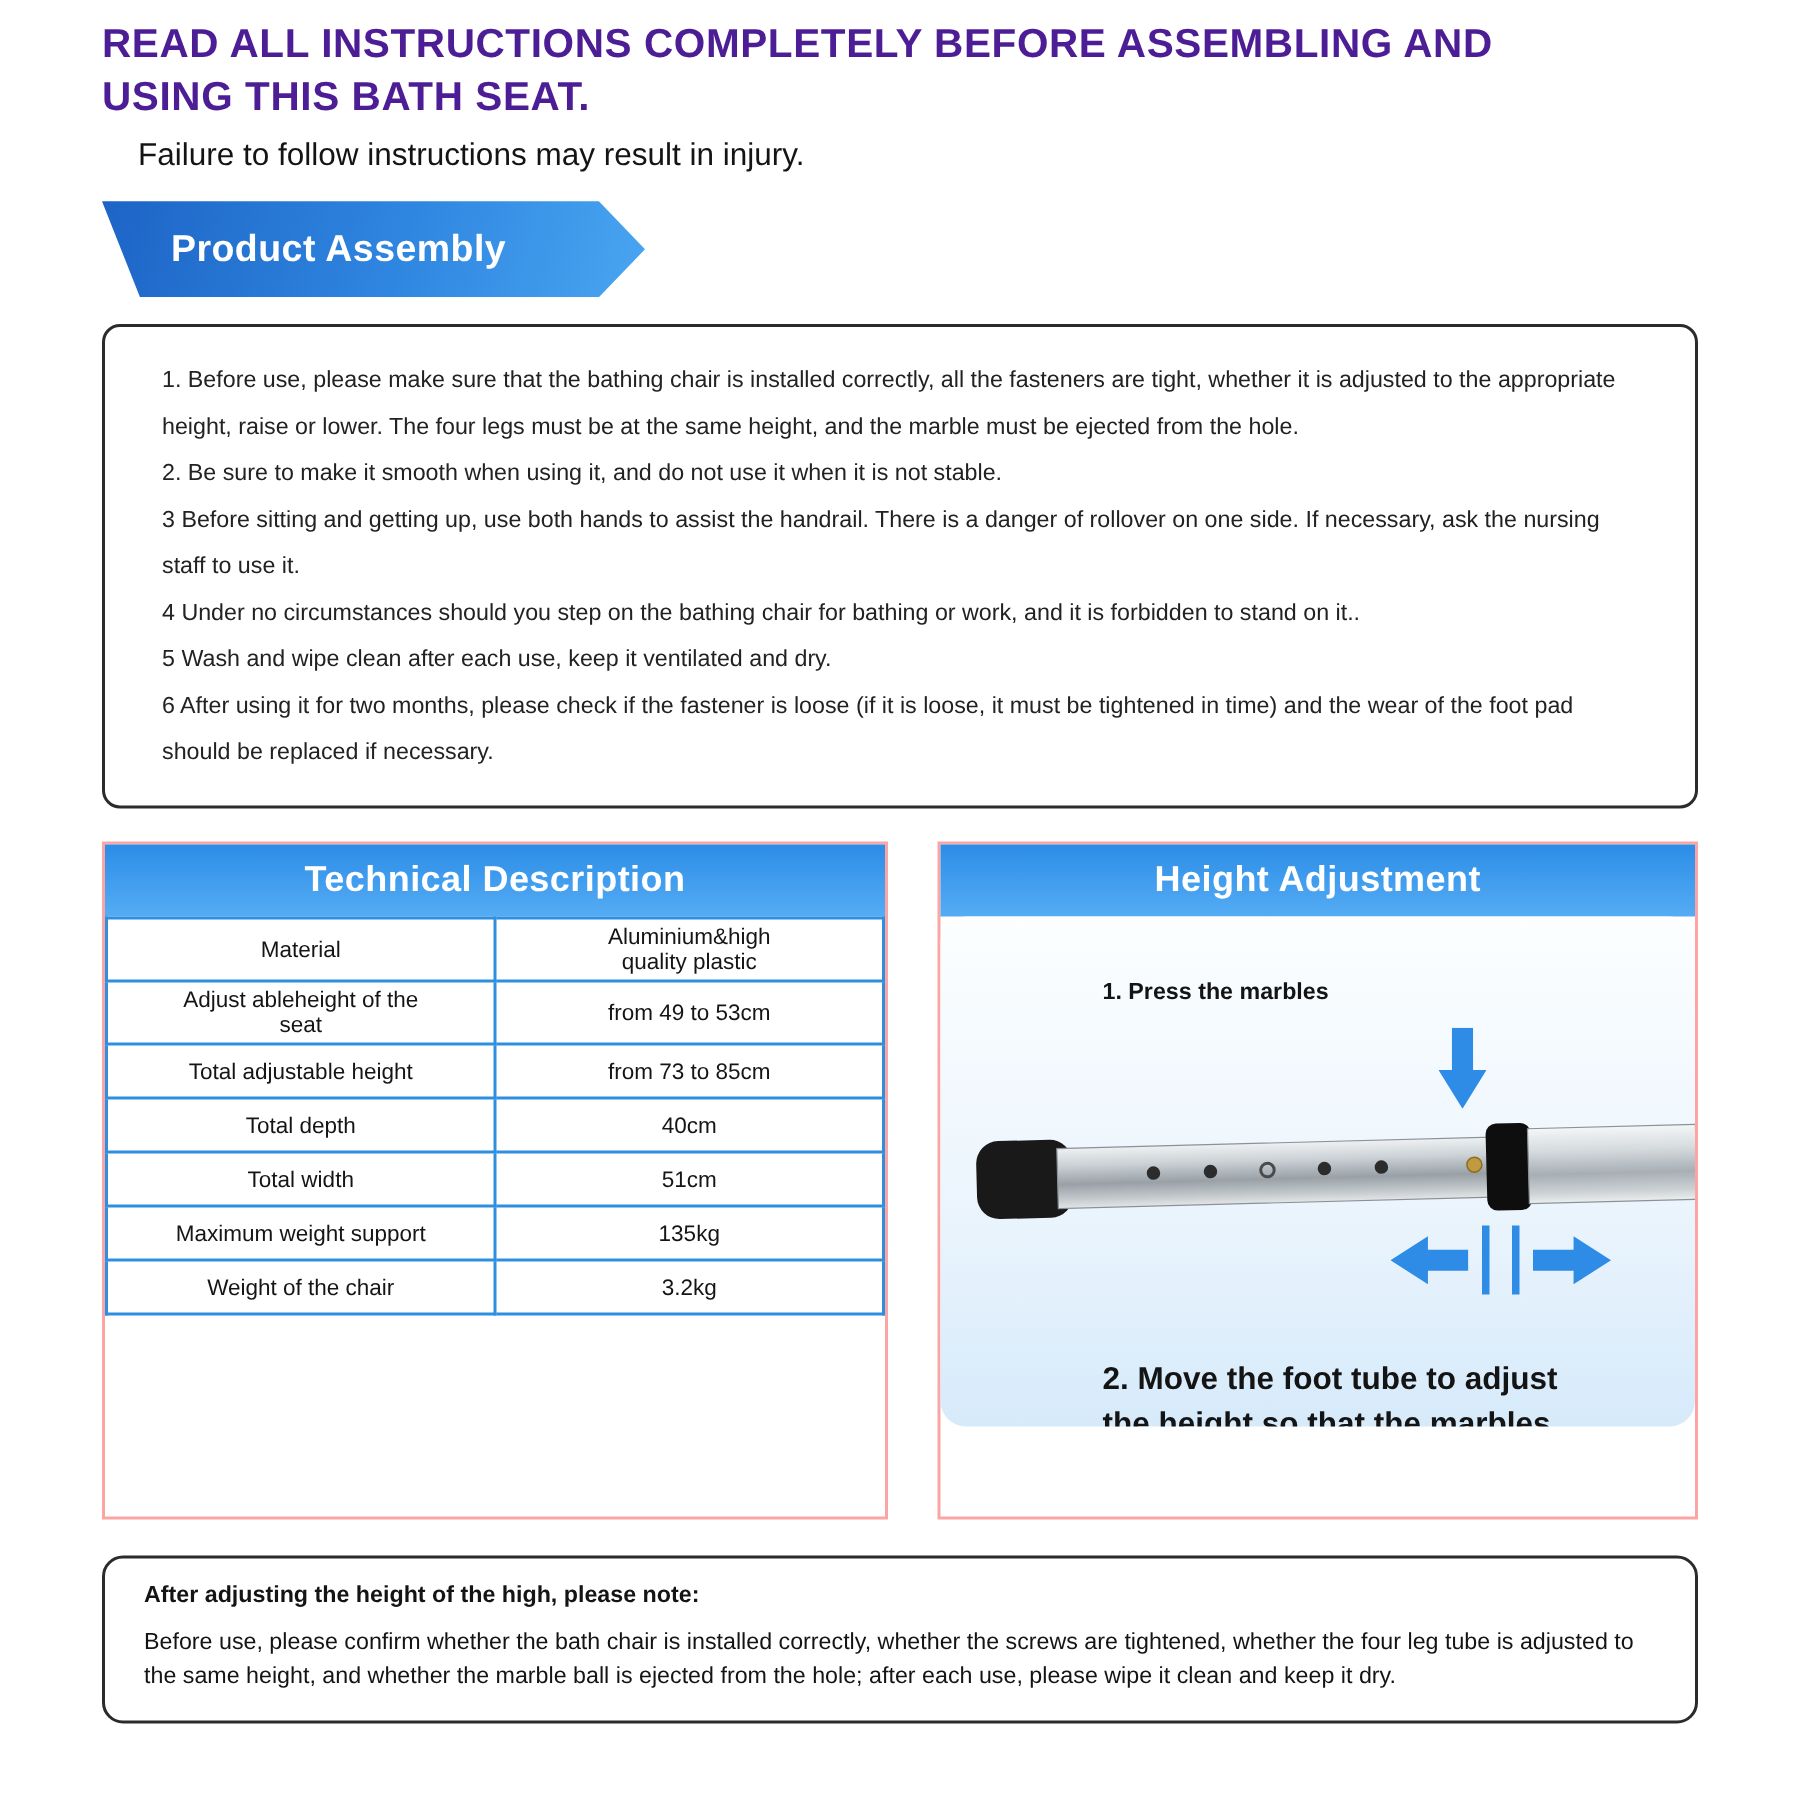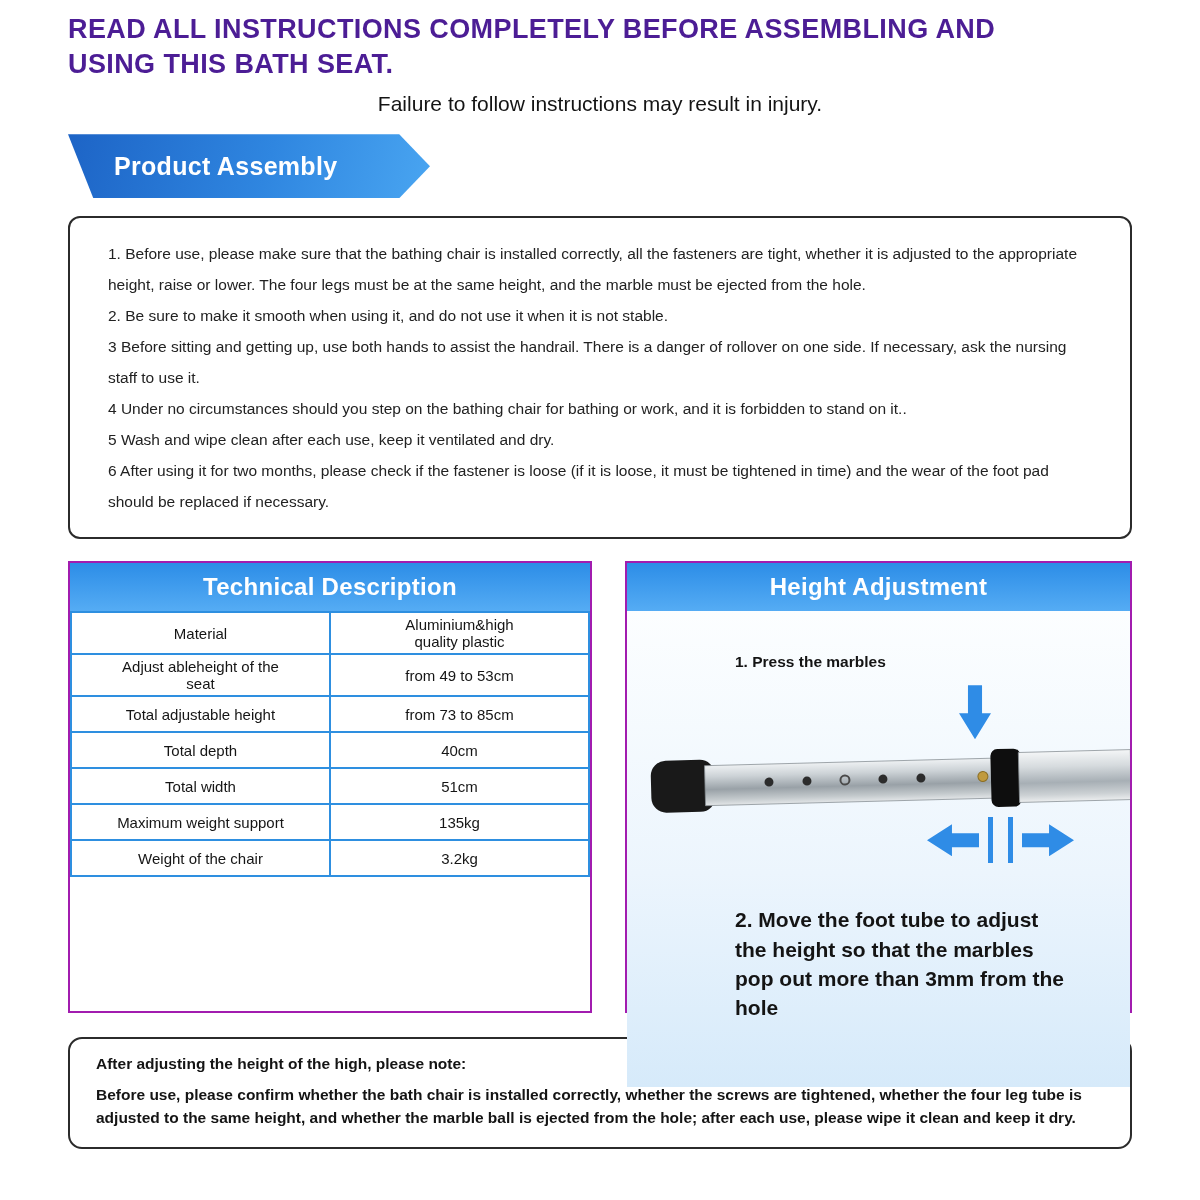--- a/index.html
+++ b/index.html
@@ -20,21 +20,20 @@
     font-weight: bold;
     line-height: 1.3;
     letter-spacing: 0.4px;
     color: #4c1d95;
   }
   .subtitle {
     margin: 10px 92px 0;
     font-size: 21px;
     font-weight: 500;
     color: #141414;
-    text-align: center;
   }
 
   .ribbon {
     margin: 18px 0 0 68px;
     width: 362px; height: 64px;
     background: linear-gradient(105deg, #1d64c6 0%, #2f86e0 55%, #49a5f1 100%);
     clip-path: polygon(0 0, 91.5% 0, 100% 50%, 91.5% 100%, 7% 100%);
     display: flex; align-items: center;
     padding-left: 46px;
   }
@@ -52,21 +51,21 @@
     color: #222;
   }
   .instructions-box p { margin: 0; font-weight: 500; }
 
   .panels {
     margin: 22px 68px 0;
     display: flex;
     gap: 33px;
   }
   .panel {
-    border: 2px solid #a21caf;
+    border: 2px solid #fca5a5;
     background: #fff;
   }
   .panel-header {
     height: 48px;
     display: flex; align-items: center; justify-content: center;
     background: linear-gradient(180deg, #2c8de7, #55acf4);
     color: #fff; font-size: 24px; font-weight: bold; letter-spacing: 0.3px;
   }
 
   .tech-panel { width: 524px; }
@@ -80,23 +79,24 @@
     height: 36px;
     padding: 3px 10px;
     color: #151515;
   }
   .tech-table .narrow { display: inline-block; max-width: 185px; }
   .tech-table .narrow-val { display: inline-block; max-width: 150px; }
 
   .height-panel { width: 507px; height: 452px; }
   .height-body {
     position: relative;
-    height: 476px;
+    height: 340px;
     background: linear-gradient(180deg, #fcfeff 0%, #ecf5fd 55%, #d6eafa 100%);
     overflow: hidden;
+    border-radius: 17px;
   }
   .step1 { position: absolute; left: 108px; top: 42px; font-size: 15.5px; font-weight: 600; color: #141414; }
   .step2 { position: absolute; left: 108px; top: 294px; width: 330px; font-size: 21px; font-weight: 600; line-height: 1.4; color: #141414; }
 
   .arrow-down {
     position: absolute; left: 332px; top: 74px;
     width: 32px; height: 54px;
     background: #2f8ce6;
     clip-path: polygon(28% 0, 72% 0, 72% 52%, 100% 52%, 50% 100%, 0 52%, 28% 52%);
   }
@@ -117,21 +117,21 @@
   .vbar { width: 5px; height: 46px; background: #2f8ce6; }
   .vbar.second { margin-left: 6px; }
 
   .note-box {
     margin: 24px 68px 0;
     border: 2px solid #2b2b2b;
     border-radius: 14px;
     padding: 16px 26px 18px;
   }
   .note-head { margin: 0; font-size: 15.5px; font-weight: 600; color: #141414; }
-  .note-body { margin: 11px 0 0; font-size: 15.5px; font-weight: 700; line-height: 1.45; color: #141414; }
+  .note-body { margin: 11px 0 0; font-size: 15.5px; font-weight: 400; line-height: 1.45; color: #141414; }
 </style>
 </head>
 <body>
 
 <div class="page">
 
   <h1 class="main-heading">READ ALL INSTRUCTIONS COMPLETELY BEFORE ASSEMBLING AND USING THIS BATH SEAT.</h1>
   <p class="subtitle">Failure to follow instructions may result in injury.</p>
 
   <div class="ribbon">

